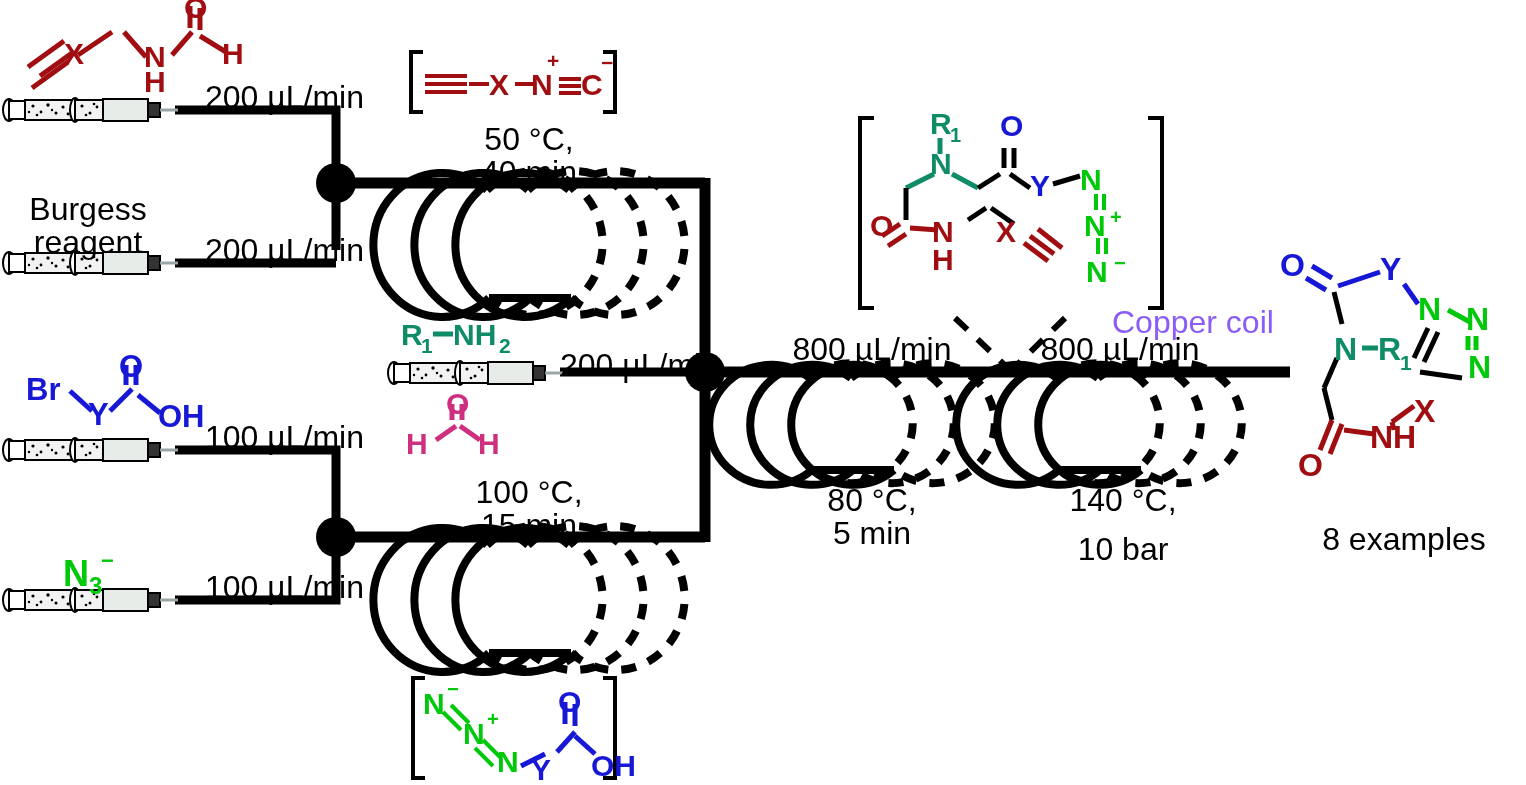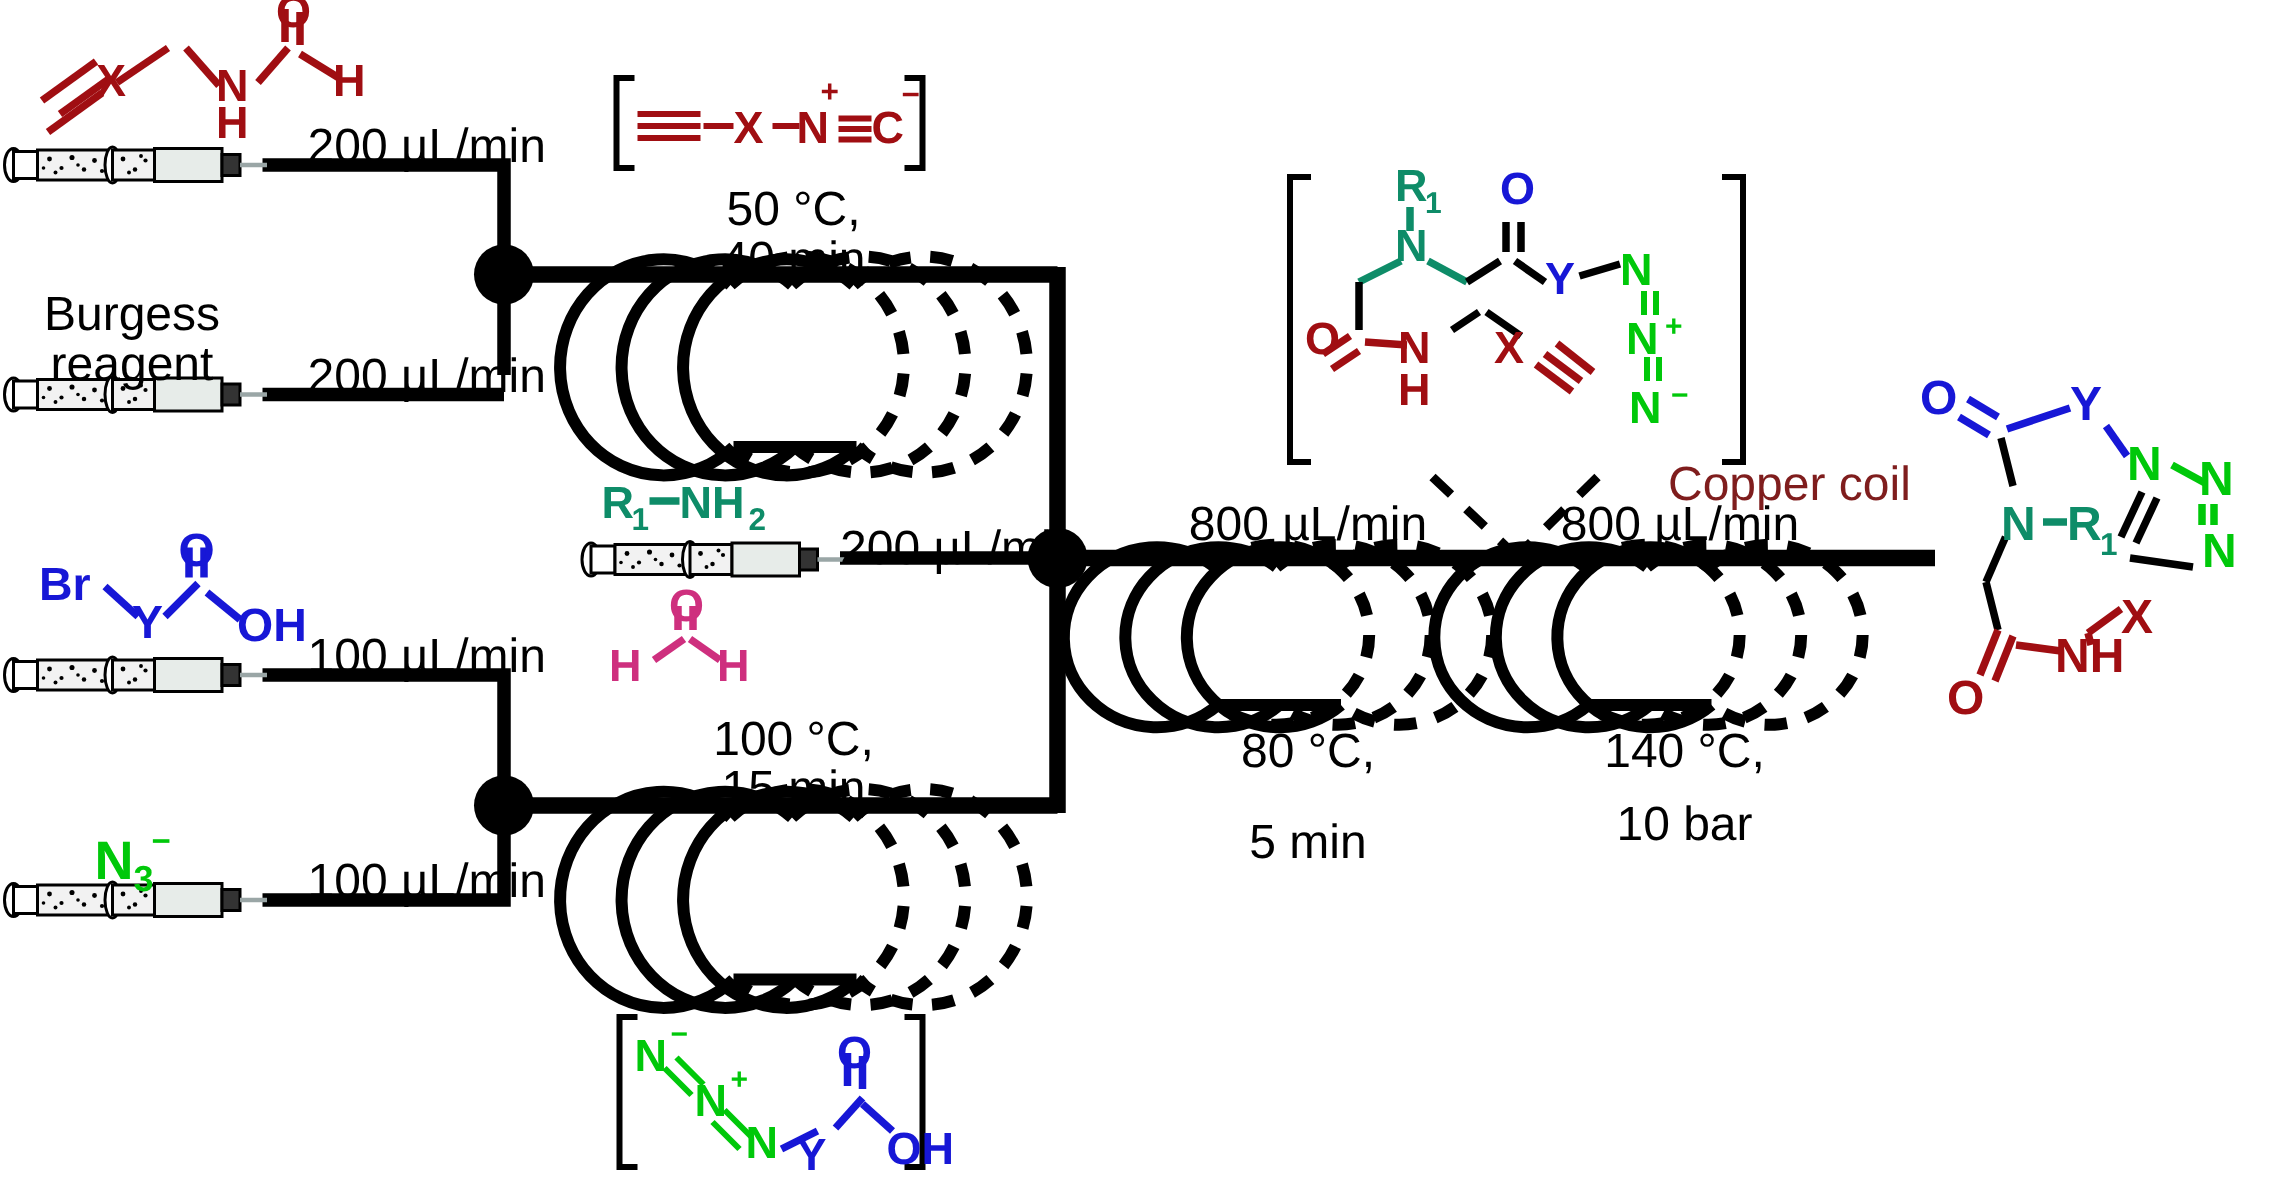--- a/index.html
+++ b/index.html
@@ -3,21 +3,21 @@
 <meta charset="utf-8">
 <style>
   html,body{margin:0;padding:0;background:#fff;}
   body{width:1526px;height:785px;position:relative;overflow:hidden;
        font-family:"Liberation Sans",sans-serif;color:#000;}
   .stage{position:absolute;left:0;top:0;width:1526px;height:785px;}
   .abs{position:absolute;}
   .lbl{position:absolute;font-size:32px;line-height:1.08;color:#000;white-space:nowrap;}
   .lbl.c{text-align:center;transform:translateX(-50%);}
   .mol{position:absolute;}
-  .orange{color:#7f1d1d;}
+  .orange{color:#8b5cf6;}
   svg{display:block;overflow:visible;}
   text{font-family:"Liberation Sans",sans-serif;}
 </style>
 </head>
 <body>
 
 <div class="stage">
 
 <svg class="abs" style="left:0;top:0;" width="1526" height="785">
   <g fill="none" stroke="#000">
@@ -497,21 +497,22 @@
 <div class="lbl c" style="left:88px;top:192px;">Burgess</div>
 <div class="lbl c" style="left:88px;top:225px;">reagent</div>
 
 <div class="lbl c" style="left:529px;top:122px;">50 °C,</div>
 <div class="lbl c" style="left:529px;top:155px;">40 min</div>
 
 <div class="lbl c" style="left:529px;top:475px;">100 °C,</div>
 <div class="lbl c" style="left:529px;top:508px;">15 min</div>
 
 <div class="lbl c" style="left:872px;top:483px;">80 °C,</div>
-<div class="lbl c" style="left:872px;top:516px;margin-top:28px;">5 min</div>
+<div class="lbl c" style="left:872px;top:516px;">5 min</div>
 
 <div class="lbl c" style="left:1123px;top:483px;">140 °C,</div>
 <div class="lbl c" style="left:1123px;top:516px;margin-top:16px;">10 bar</div>
 
 <div class="lbl orange" style="left:1112px;top:305px;">Copper coil</div>
 
+<div class="lbl c" style="left:1404px;top:522px;">8 examples</div>
 
 </div>
 
 </body></html>

